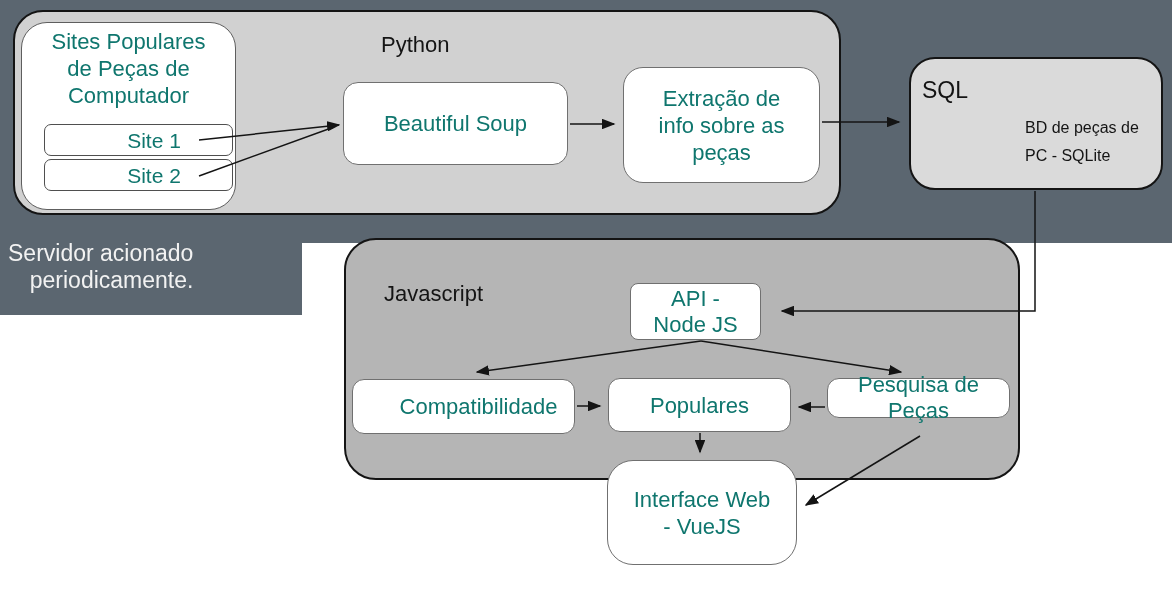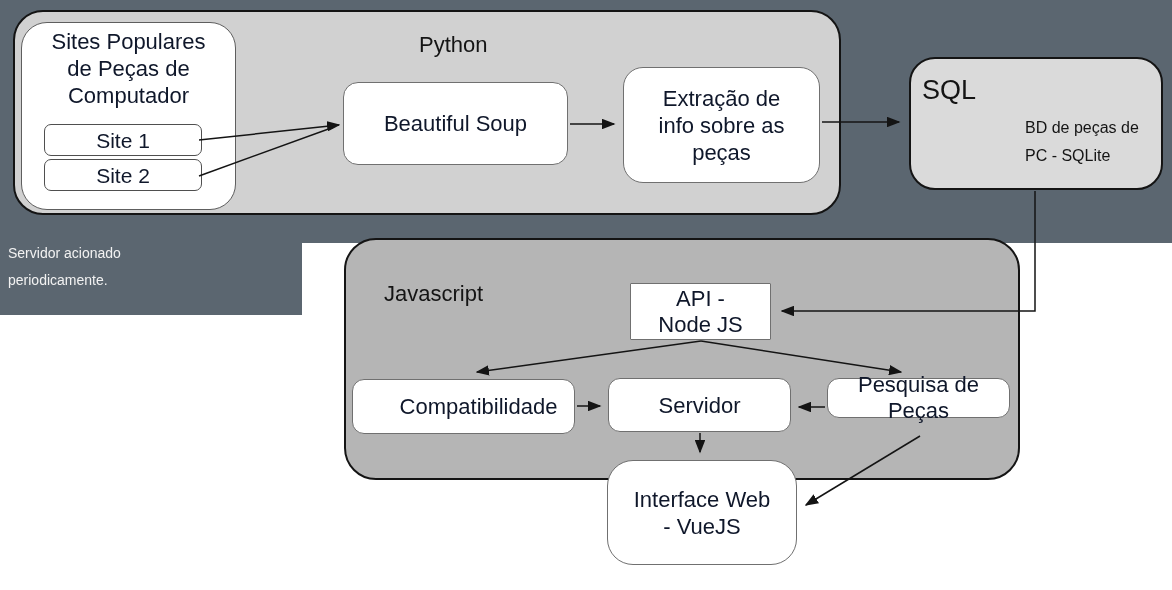--- a/index.html
+++ b/index.html
@@ -12,45 +12,45 @@
   .abs{position:absolute;}
   
   #dark-top{left:0;top:0;width:1172px;height:243px;background:var(--dark-panel,#5b6670);}
   #dark-left{left:0;top:243px;width:302px;height:72px;background:var(--dark-panel,#5b6670);}
   
   .container{border:2px solid #141414;box-sizing:border-box;}
   #python-container{left:13px;top:10px;width:828px;height:205px;border-radius:30px;background:var(--python-container,#d1d1d1);}
   #js-container{left:344px;top:238px;width:676px;height:242px;border-radius:32px;background:var(--javascript-container,#b5b5b5);}
   #sql-node{left:909px;top:57px;width:254px;height:133px;border-radius:26px;background:var(--sql-box,#dadada);}
   .container-label{font-size:22px;line-height:24px;color:#141414;white-space:nowrap;}
-  #python-label{left:366px;top:21px;margin-left:38px;}
+  #python-label{left:366px;top:21px;}
   #js-label{left:38px;top:42px;}
-  #sql-label{left:11px;top:19px;font-size:27px;}
+  #sql-label{left:11px;top:19px;font-size:23px;}
   #sql-db-text{left:77px;top:55px;font-size:16px;line-height:28px;text-align:left;white-space:nowrap;margin-left:37px;}
   
   .node{
     background:var(--node-fill,#fff);border:1.5px solid #707070;border-radius:13px;
     box-sizing:border-box;display:flex;flex-direction:column;align-items:center;justify-content:center;
-    text-align:center;font-size:22px;line-height:27px;color:#0f172a;
+    text-align:center;font-size:22px;line-height:27px;color:#0f766e;
   }
   #sites-group{left:21px;top:22px;width:215px;height:188px;border-radius:26px;border-color:#5e5e5e;justify-content:flex-start;padding-top:5px;}
   .site-node{position:absolute;left:22px;width:156px;height:30px;background:#fff;border:1.4px solid #4f4f4f;border-radius:7px;
-    display:flex;align-items:center;justify-content:center;font-size:21px;}
+    display:flex;align-items:center;justify-content:center;font-size:21px;padding-left:31px;}
   #site1-node{top:101px;}
   #site2-node{top:136px;}
   #web-scraping-node{left:343px;top:82px;width:225px;height:83px;border-radius:15px;}
   #extraction-node{left:623px;top:67px;width:197px;height:116px;border-radius:20px;}
-  #api-node{left:630px;top:283px;width:141px;height:57px;border-radius:1px;line-height:26px;text-align:center;}
+  #api-node{left:630px;top:283px;width:131px;height:57px;border-radius:8px;line-height:26px;text-align:center;}
   #compatibility-node{left:352px;top:379px;width:223px;height:55px;border-radius:12px;padding-left:30px;}
   #assembly-node{left:608px;top:378px;width:183px;height:54px;border-radius:12px;}
   #search-node{left:827px;top:378px;width:183px;height:40px;border-radius:12px;line-height:26px;}
   #interface-node{left:607px;top:460px;width:190px;height:105px;border-radius:26px;}
   .it{font-style:italic;}
   
-  #server-note{left:8px;top:240px;font-size:14px;line-height:27px;color:var(--note-text,#f2f2f2);}
+  #server-note{left:8px;top:240px;font-size:23px;line-height:27px;color:var(--note-text,#f2f2f2);text-align:right;}
   
   #connector-arrows{left:0;top:0;width:1172px;height:590px;pointer-events:none;}
 </style>
 </head>
 <body>
 
 <div id="canvas">
 
   <div class="abs" id="dark-top"></div>
   <div class="abs" id="dark-left"></div>
@@ -101,21 +101,21 @@
   <div class="abs node" id="api-node">
     <div>API -</div>
     <div>Node JS</div>
   </div>
 
   <div class="abs node" id="compatibility-node">
     <div>Compatibilidade</div>
   </div>
 
   <div class="abs node" id="assembly-node">
-    <div>Servidor</div>
+    <div>Populares</div>
   </div>
 
   <div class="abs node" id="search-node">
     <div>Pesquisa de</div>
     <div>Peças</div>
   </div>
 
   <div class="abs node" id="interface-node">
     <div>Interface Web</div>
     <div>- VueJS</div>

